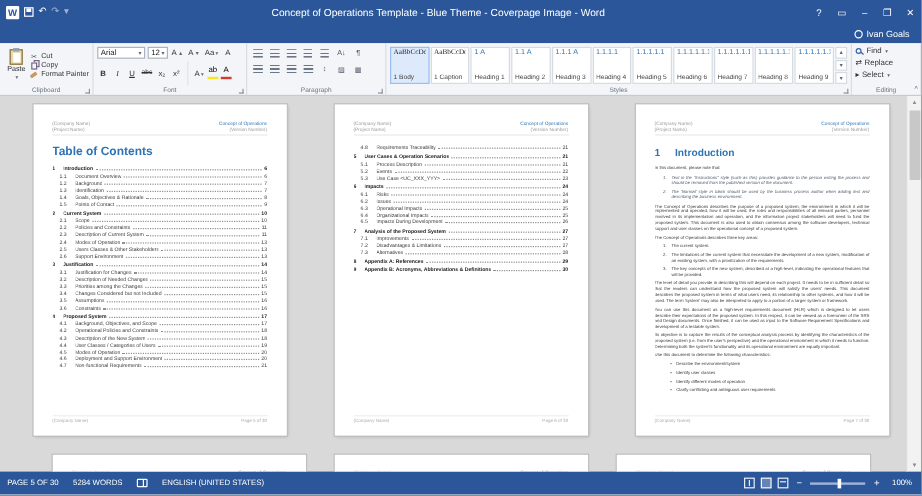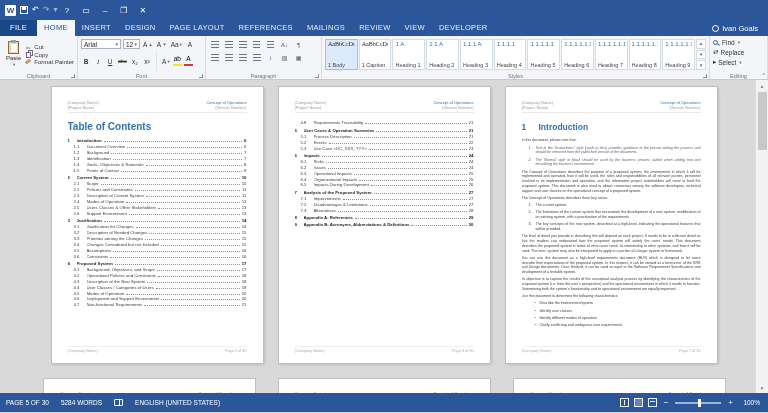--- a/index.html
+++ b/index.html
@@ -72,21 +72,21 @@
   .style-label{font-size:5.5px;color:#444;white-space:nowrap;overflow:hidden;}
   .gal-arrows{width:11px;display:flex;flex-direction:column;gap:1px;padding:1px 0 0 1px;}
   .gal-btn{flex:1;border:1px solid #d5dbe2;background:#fff;font-size:4.5px;color:#667;display:flex;align-items:center;justify-content:center;}
   .g-edit{width:58px;}
   .editrow{display:flex;align-items:center;gap:2px;font-size:6.5px;color:#333;margin:1px 0;white-space:nowrap;}
   .mag{width:5px;height:5px;border:1px solid #3a62a8;border-radius:50%;position:relative;margin-right:2px;}
   .mag:after{content:"";position:absolute;width:3px;height:1px;background:#3a62a8;right:-3px;bottom:-1px;transform:rotate(40deg);}
   .collapse{position:absolute;right:3px;bottom:1px;font-size:6px;color:#6b7482;}
   
   .docarea{height:313px;position:relative;overflow:hidden;display:flex;flex-direction:column;align-items:center;}
-  .pages-row{display:flex;gap:16px;margin-top:7px;}
+  .pages-row{display:flex;gap:40px;margin-top:7px;}
   .pages-row2{display:flex;gap:24px;margin-top:16px;}
   .page{width:211px;height:276px;background:#fff;box-shadow:0 0 0 1px #bfbfbf,1px 1px 3px rgba(0,0,0,.25);padding:13px 16px 10px;display:flex;flex-direction:column;}
   .page2{width:211px;height:60px;background:#fff;box-shadow:0 0 0 1px #bfbfbf;padding:12px 16px 0;}
   .phead{display:flex;justify-content:space-between;font-size:4px;line-height:5.2px;color:#9a9a9a;border-bottom:1px solid #e9e9e9;padding-bottom:2px;}
   .phr{text-align:right;}
   .phtitle{color:#2e74b5;}
   .pbody{flex:1;overflow:hidden;}
   .pfoot{display:flex;justify-content:space-between;font-size:3.8px;color:#ababab;border-top:1px solid #eee;padding-top:2px;margin-top:2px;}
   .toc-title{font-size:10px;font-weight:600;color:#2e74b5;margin:8px 0 6px;}
   .toc{font-size:4.3px;color:#3a3a3a;margin-top:2px;}
@@ -133,52 +133,31 @@
 <div class="app">
 
   <div class="titlebar">
     <div class="qat">
       <span class="wlogo">W</span>
       <span class="floppy"></span>
       <span class="glyph">↶</span>
       <span class="glyph dim">↷</span>
       <span class="glyph dim">▾</span>
     </div>
+    <div class="tb-title">Concept of Operations Template - Blue Theme - Coverpage Image - Word</div>
     <div class="winctl">
       <span class="winbtn">?</span>
       <span class="winbtn">▭</span>
       <span class="winbtn">–</span>
       <span class="winbtn">❐</span>
       <span class="winbtn close">✕</span>
     </div>
   </div>
 
   <div class="tabrow">
-    <div class="tabs">
-
-        <span class="rtab" data-file="true">FILE</span>
-
-        <span class="rtab" data-active="true">HOME</span>
-
-        <span class="rtab">INSERT</span>
-
-        <span class="rtab">DESIGN</span>
-
-        <span class="rtab">PAGE LAYOUT</span>
-
-        <span class="rtab">REFERENCES</span>
-
-        <span class="rtab">MAILINGS</span>
-
-        <span class="rtab">REVIEW</span>
-
-        <span class="rtab">VIEW</span>
-
-        <span class="rtab">DEVELOPER</span>
-      </div>
     <div class="tabuser">
       <span class="person"></span>
       <span>Ivan Goals</span>
     </div>
   </div>
 
   <div class="ribbon">
 
     <div class="rgroup g-clip">
       <div class="paste">

